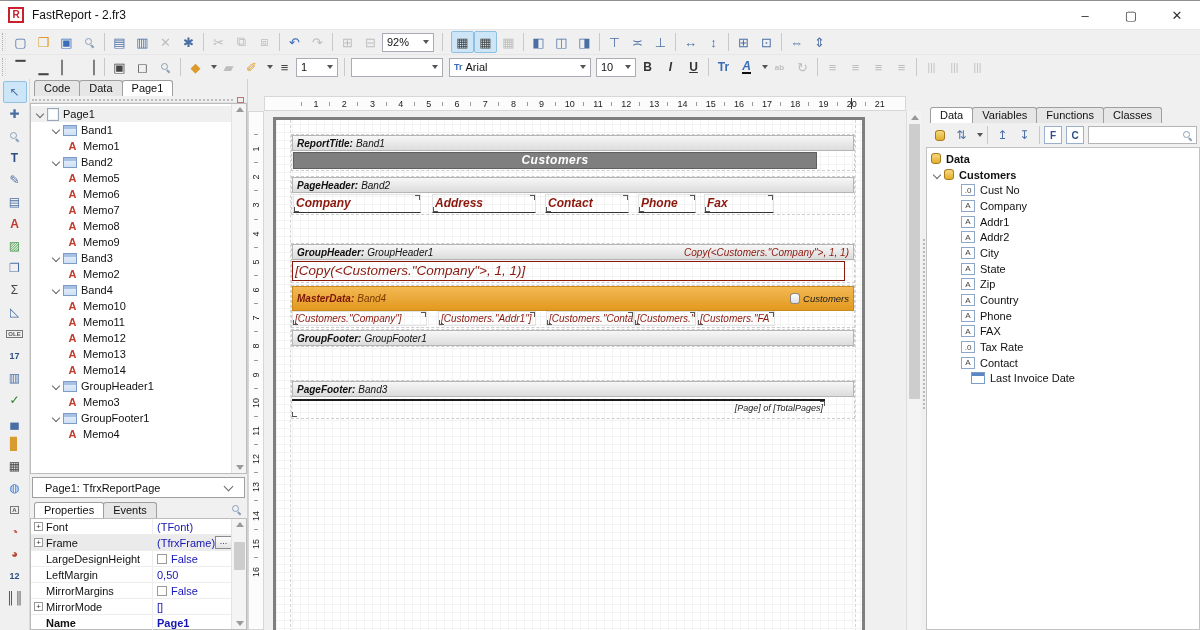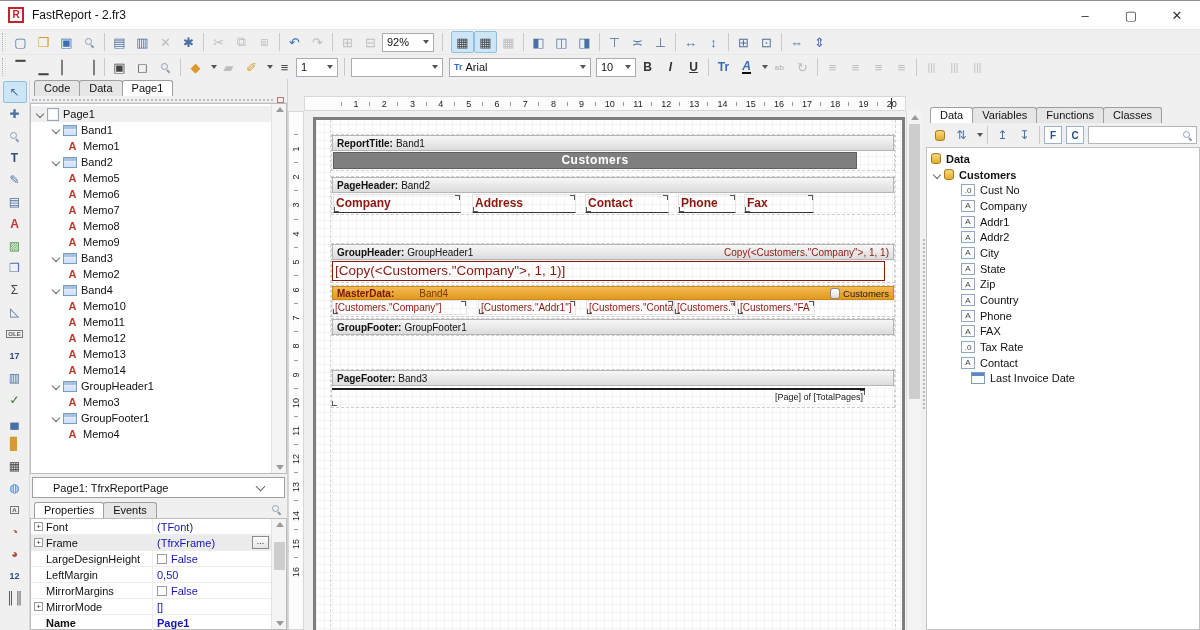--- a/index.html
+++ b/index.html
@@ -44,21 +44,21 @@
 
   
   .toolstrip { width:30px; flex:none; border-right:1px solid #dadada; display:flex; flex-direction:column; align-items:center; padding-top:2px; overflow:hidden; }
   .tool { width:24px; height:22px; flex:none; display:flex; align-items:center; justify-content:center; font-size:12px; color:#4a6fa5; border:1px solid transparent; border-radius:2px; }
   .tool.active { background:#cde6f7; border-color:#90bfe0; }
   .tool .red { color:#c0392b; font-weight:bold; }
   .tool .tiny { font-size:6px; font-weight:bold; border:1px solid #777; color:#555; padding:0 1px; }
   .tool .num { font-size:9px; font-weight:bold; color:#2d4f86; }
 
   
-  .left-panel { width:258px; flex:none; display:flex; flex-direction:column; border-right:1px solid #d0d0d0; }
+  .left-panel { width:218px; flex:none; display:flex; flex-direction:column; border-right:1px solid #d0d0d0; }
   .tabs { height:17px; display:flex; align-items:flex-end; padding-left:4px; font-size:11px; flex:none; }
   .tab { padding:1px 9px 2px; border:1px solid #9f9f9f; border-bottom:none; background:#e6e6e6; margin-right:-1px; border-radius:3px 3px 0 0; white-space:nowrap; }
   .tab.active { background:#fff; position:relative; z-index:2; }
   .dotted-bar { height:7px; flex:none; position:relative; border-bottom:1px solid #e2e2e2; }
   .dotted-bar::before { content:""; position:absolute; left:2px; right:14px; top:3px; border-top:2px dotted #bdbdbd; }
   .dock-ico { position:absolute; right:3px; top:1px; width:7px; height:6px; border:1px solid #b08; border-color:#b77; background:#eee; }
 
   .tree { flex:1; background:#fff; border:1px solid #bcbcbc; display:flex; min-height:0; }
   .tree-rows { flex:1; padding-top:2px; overflow:hidden; }
   .tree-row { height:16px; display:flex; align-items:center; font-size:11px; padding-left:3px; white-space:nowrap; }
@@ -70,21 +70,21 @@
   .ico-page { width:12px; height:13px; background:#fff; border:1px solid #9aa7b8; box-shadow:inset 0 0 0 1px #eef2f7; }
   .ico-band { width:14px; height:11px; background:linear-gradient(#eaf1fb,#cfdff5); border:1px solid #7c9cc6; position:relative; }
   .ico-band::before { content:""; position:absolute; left:0; right:0; top:0; height:3px; background:#a7c2e4; }
   .ico-memo { color:#c0392b; font-weight:bold; font-size:11px; width:13px; text-align:center; }
   .vscroll { width:15px; flex:none; background:#f4f4f4; border-left:1px solid #e3e3e3; display:flex; flex-direction:column; align-items:center; padding:2px 0; font-size:7px; color:#8a8a8a; }
   .vscroll .spacer { flex:1; } .thumb { width:11px; background:#cdcdcd; border-radius:1px; flex:none; }
   .arrow-up, .arrow-dn { width:7px; height:7px; position:relative; flex:none; }
   .arrow-up::before { content:""; position:absolute; left:0; top:1px; border-left:4px solid transparent; border-right:4px solid transparent; border-bottom:5px solid #9a9a9a; }
   .arrow-dn::before { content:""; position:absolute; left:0; top:1px; border-left:4px solid transparent; border-right:4px solid transparent; border-top:5px solid #9a9a9a; }
 
-  .obj-combo { height:21px; margin:3px 2px 2px 2px; background:#fff; border:1px solid #9f9f9f; display:flex; align-items:center; font-size:11px; padding:0 20px; flex:none; }
+  .obj-combo { height:21px; margin:3px 2px 2px 2px; background:#fff; border:1px solid #9f9f9f; display:flex; align-items:center; font-size:11px; padding:0 12px; flex:none; }
   .obj-combo .vchev { margin-left:auto; width:7px; height:7px; border-right:1.5px solid #666; border-bottom:1.5px solid #666; transform:rotate(45deg); margin-top:-3px; }
   .insp-tabs { height:18px; display:flex; align-items:flex-end; padding-left:4px; font-size:11px; flex:none; position:relative; }
   .prop-grid { height:112px; flex:none; background:#fff; border:1px solid #bcbcbc; margin:0; display:flex; }
   .prows { flex:1; min-width:0; }
   .prow { height:16px; display:flex; align-items:center; font-size:11px; border-bottom:1px solid #ededed; }
   .prow.sel { background:#ebebeb; }
   .pname { width:122px; flex:none; display:flex; align-items:center; padding-left:3px; border-right:1px solid #ededed; height:100%; }
   .pexp { width:9px; height:9px; flex:none; border:1px solid #999; background:#fff; font-size:8px; line-height:7px; text-align:center; color:#333; margin-right:3px; }
   .noexp { width:12px; flex:none; }
   .pval { flex:1; color:#1616b4; padding-left:4px; display:flex; align-items:center; min-width:0; }
@@ -99,29 +99,29 @@
   .ruler-corner { width:16px; flex:none; }
   .h-ruler { flex:1; background:#fcfcfc; border:1px solid #d7d7d7; display:flex; align-items:center; padding-left:37px; overflow:hidden; position:relative; }
   .h-cell { width:28.2px; flex:none; text-align:center; font-size:9px; color:#222; position:relative; }
   .h-cell::before { content:""; position:absolute; left:-1px; top:3px; width:1px; height:4px; background:#9a9a9a; }
   .h-cursor { position:absolute; left:586px; top:1px; width:1px; height:11px; background:#333; }
   .canvas-row { flex:1; display:flex; min-height:0; }
   .v-ruler { width:16px; flex:none; background:#fcfcfc; border:1px solid #d7d7d7; display:flex; flex-direction:column; align-items:center; padding-top:23px; overflow:hidden; position:relative; }
   .v-cell { height:28.2px; flex:none; width:100%; font-size:9px; color:#222; display:flex; align-items:center; justify-content:center; position:relative; }
   .v-cell span { transform:rotate(-90deg); display:block; }
   .v-cell::before { content:""; position:absolute; top:-1px; left:5px; width:4px; height:1px; background:#9a9a9a; }
-  .canvas { flex:1; min-width:0; position:relative; overflow:hidden; background:#f0f0f0; }
+  .canvas { flex:1; min-width:0; position:relative; overflow:hidden; background:#f0f0f0;font-style:italic; }
   .page { position:absolute; left:9px; top:6px; width:592px; height:520px; background:#fff; border:3px solid #7e7e7e; border-bottom:none; }
   .page-inner { position:absolute; inset:0; background-image:repeating-linear-gradient(0deg,#f3f3f3 0 1px,transparent 1px 8px),repeating-linear-gradient(90deg,#f3f3f3 0 1px,transparent 1px 8px); }
   .margin-guides { position:absolute; left:14px; right:6px; top:0; bottom:0; border-left:1px dashed #d6d6d6; border-right:1px dashed #d6d6d6; }
   .bands { position:absolute; left:15px; right:7px; top:0; }
   .band { border:1px dashed #cdcdcd; }
   .strip { height:16px; background:linear-gradient(#f7f7f7,#dcdcdc); border:1px solid #b5b5b5; display:flex; align-items:center; padding:0 4px; font-size:10px; color:#111; white-space:nowrap; }
   .strip b { margin-right:3px; }
-  .strip.orange { height:14px; background:linear-gradient(#f3b954,#e2991f); border-color:#c8891e;gap:22px; }
+  .strip.orange { height:25px; background:linear-gradient(#f3b954,#e2991f); border-color:#c8891e; }
   .strip.orange b { color:#7a150c; }
   .expr { margin-left:auto; color:#8b170d; font-size:10px; }
   .bc { position:relative; }
   .memo { position:absolute; font-size:12px; color:#8b170d; border:1px solid #e3e3e3; padding-left:2px; white-space:nowrap; overflow:hidden; }
   .memo::before { content:""; position:absolute; top:0; right:0; width:4px; height:4px; border-top:1px solid #555; border-right:1px solid #555; }
   .memo::after { content:""; position:absolute; bottom:0; left:0; width:4px; height:4px; border-bottom:1px solid #555; border-left:1px solid #555; }
   .memo.hdr { font-weight:bold; border-bottom:1.5px solid #333; height:19px; line-height:17px; top:1px; }
   .memo.fld { font-size:10px; height:15px; line-height:14px; top:0; }
   .title-bar { position:absolute; left:1px; top:1px; width:524px; height:17px; background:#7f7f7f; border:1px solid #606060; color:#fff; font-weight:bold; font-size:12px; text-align:center; line-height:14px; letter-spacing:.5px; }
   .gh-memo { position:absolute; left:0; right:9px; top:1px; height:20px; border:1px solid #8b170d; color:#8b170d; font-size:13.5px; line-height:18px; padding-left:2px; }

